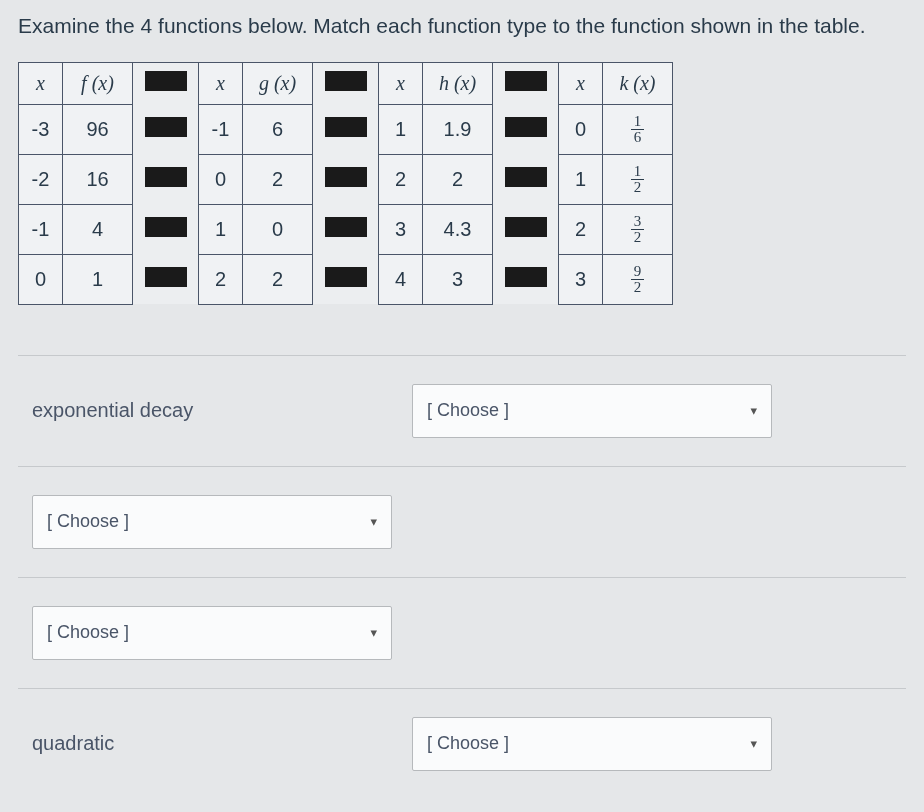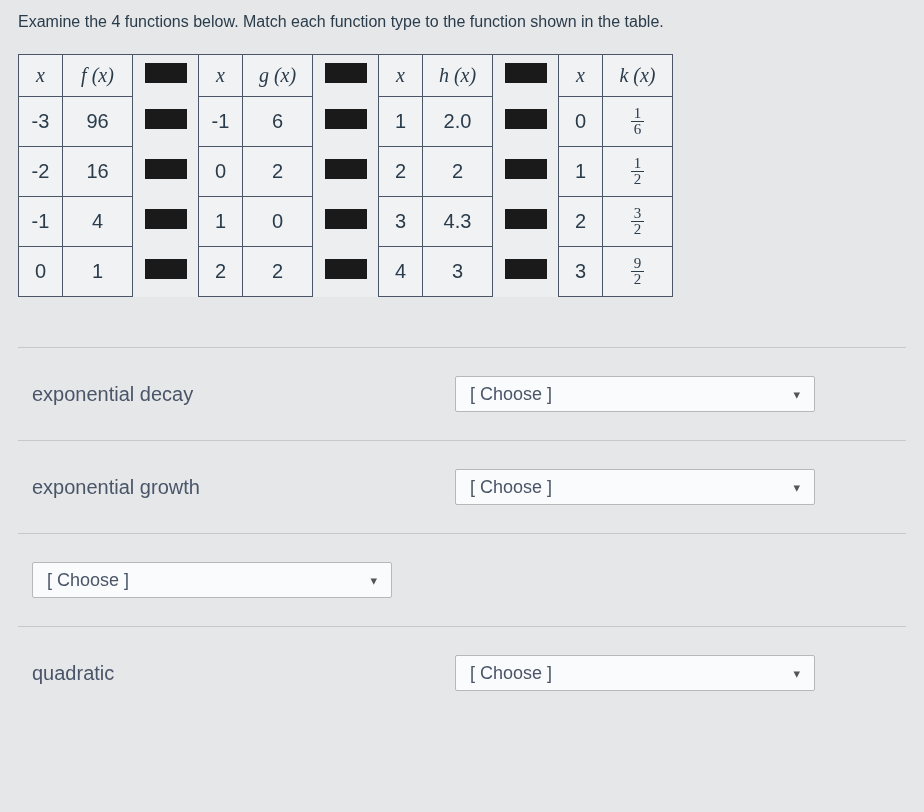--- a/index.html
+++ b/index.html
@@ -5,21 +5,21 @@
     * { box-sizing: border-box; margin: 0; padding: 0; }
     body {
       font-family: Arial, Helvetica, sans-serif;
       background: #e5e7e9;
       width: 924px;
       min-height: 812px;
       padding: 10px 18px;
       color: #333;
     }
     .prompt-text {
-      font-size: 16px;
+      font-size: 21px;
       color: #2a3b4a;
       line-height: 1.5;
       margin-bottom: 20px;
     }
     .tables-wrap {
       display: flex;
       gap: 0;
       margin-bottom: 50px;
     }
     .fn-table {
@@ -63,31 +63,30 @@
     .frac .num { border-bottom: 1px solid #2a3b4a; padding: 0 3px; }
     .frac .den { padding: 0 3px; }
     .match-section {
       margin-top: 10px;
     }
     .match-row {
       display: flex;
       align-items: center;
       border-bottom: 1px solid #c6c9cc;
       padding: 28px 14px;
-      gap: 43px;
     }
     .match-row:first-child { border-top: 1px solid #c6c9cc; }
     .match-label {
       width: 380px;
       font-size: 20px;
       color: #4a5568;
     }
     .choose-select {
       width: 360px;
-      height: 36px;
+      height: 54px;
       background: #fafbfc;
       border: 1px solid #b6b9bc;
       border-radius: 2px;
       display: flex;
       align-items: center;
       justify-content: space-between;
       padding: 0 14px;
       font-size: 18px;
       color: #4a5568;
       cursor: pointer;
@@ -126,21 +125,21 @@
     <tbody>
 
       <tr>
         <td>-3</td>
         <td>96</td>
         <td class="spacer-col"><span class="block"></span></td>
         <td>-1</td>
         <td>6</td>
         <td class="spacer-col"><span class="block"></span></td>
         <td>1</td>
-        <td>2.0</td>
+        <td>1.9</td>
         <td class="spacer-col"><span class="block"></span></td>
         <td>0</td>
         <td><span class="frac">
               <span class="num">1</span>
               <span class="den">6</span>
             </span></td>
       </tr>
 
       <tr>
         <td>-2</td>
@@ -198,21 +197,20 @@
 
 <div class="match-section">
   <div class="match-row">
     <div class="match-label">exponential decay</div>
     <div class="choose-select">
       <span>[ Choose ]</span>
       <span class="chev">▾</span>
     </div>
   </div>
   <div class="match-row">
-    <div class="match-label">exponential growth</div>
     <div class="choose-select">
       <span>[ Choose ]</span>
       <span class="chev">▾</span>
     </div>
   </div>
   <div class="match-row">
     <div class="choose-select">
       <span>[ Choose ]</span>
       <span class="chev">▾</span>
     </div>

